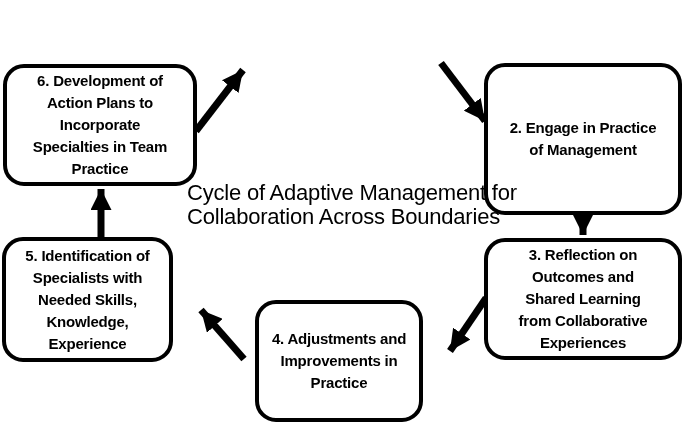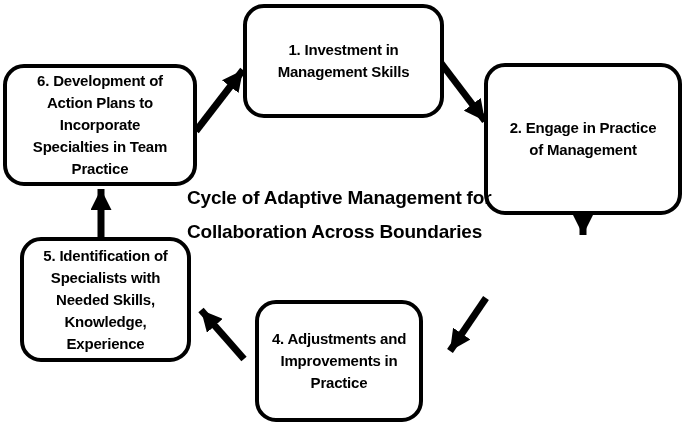--- a/index.html
+++ b/index.html
@@ -47,28 +47,28 @@
     font-size: 15px;
     line-height: 22px;
     letter-spacing: -0.2px;
     color: var(--text);
     padding: 0 4px;
   }
   .n1 { left: 243px; top: 4px;   width: 201px; height: 114px; }
   .n2 { left: 484px; top: 63px;  width: 198px; height: 152px; }
   .n3 { left: 484px; top: 238px; width: 198px; height: 122px; }
   .n4 { left: 255px; top: 300px; width: 168px; height: 122px; }
-  .n5 { left: 20px;   top: 237px; width: 171px; height: 125px; }
+  .n5 { left: 2px;   top: 237px; width: 171px; height: 125px; }
   .n6 { left: 3px;   top: 64px;  width: 194px; height: 122px; text-align: center; }
   .diagram-title {
     position: absolute;
     left: 187px; top: 181px;
-    font-weight: 700;
-    font-size: 19px;
-    line-height: 34px;
+    font-weight: 400;
+    font-size: 22px;
+    line-height: 24px;
     letter-spacing: -0.2px;
     white-space: pre-line;
     color: var(--text);
   }
 </style>
 </head>
 <body>
 
 <div class="canvas">
 
@@ -79,30 +79,33 @@
       </marker>
     </defs>
     <line x1="196" y1="131" x2="243" y2="70" marker-end="url(#arrowhead)"></line>
     <line x1="441" y1="63" x2="485" y2="121" marker-end="url(#arrowhead)"></line>
     <line x1="583" y1="186" x2="583" y2="235" marker-end="url(#arrowhead)"></line>
     <line x1="486" y1="298" x2="450" y2="351" marker-end="url(#arrowhead)"></line>
     <line x1="244" y1="359" x2="201" y2="310" marker-end="url(#arrowhead)"></line>
     <line x1="101" y1="238" x2="101" y2="189" marker-end="url(#arrowhead)"></line>
   </svg>
 
-  <div class="node n1">
-    <span class="node-label">1. Investment in
-Management Skills</span>
-  </div>
 
   <div class="node n2">
     <span class="node-label">2. Engage in Practice
 of Management</span>
   </div>
 
+  <div class="node n3">
+    <span class="node-label">3. Reflection on
+Outcomes and
+Shared Learning
+from Collaborative
+Experiences</span>
+  </div>
 
   <div class="node n4">
     <span class="node-label">4. Adjustments and
 Improvements in
 Practice</span>
   </div>
 
   <div class="node n5">
     <span class="node-label">5. Identification of
 Specialists with

